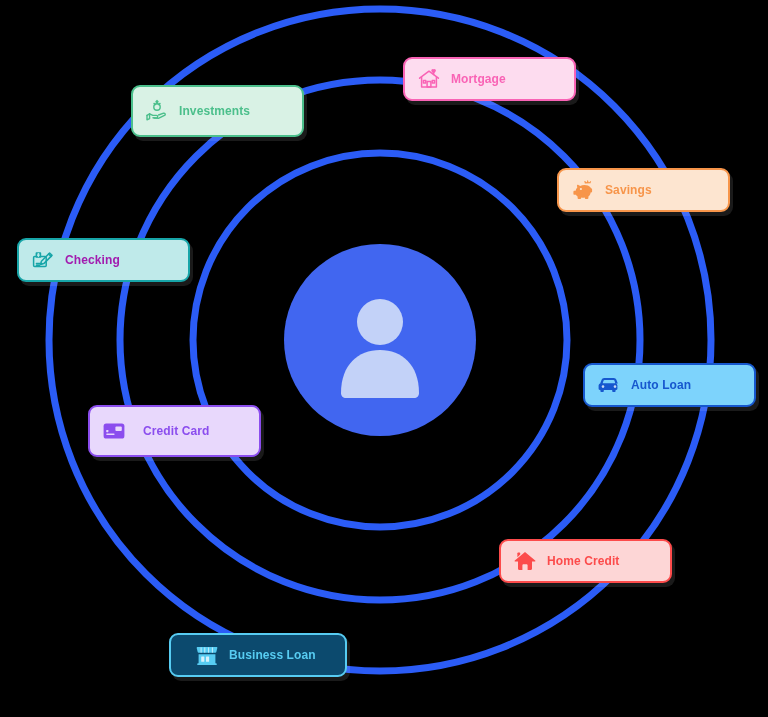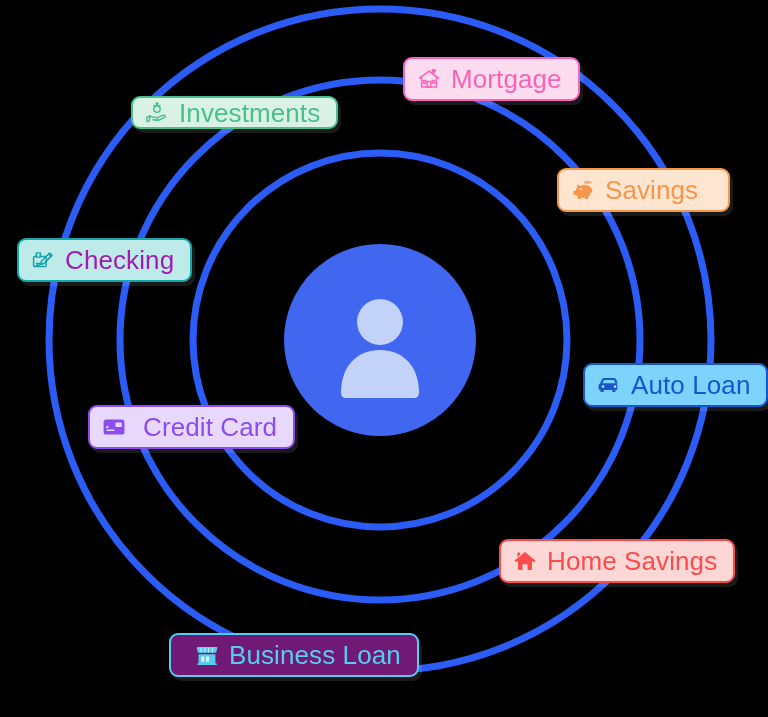--- a/index.html
+++ b/index.html
@@ -52,22 +52,22 @@
   .badge .badge-icon {
     display: flex;
     align-items: center;
     justify-content: center;
     width: 26px;
     height: 26px;
     flex: 0 0 26px;
   }
   .badge .badge-icon svg { display: block; }
   .badge .badge-label {
-    font-size: 26px;
-    font-weight: 400;
+    font-size: 12px;
+    font-weight: 700;
     letter-spacing: 0.1px;
     line-height: 1;
   }
 </style>
 </head>
 <body>
 
 <div id="stage" style="background: rgb(0, 0, 0);">
 
   <svg id="orbits" viewBox="0 0 768 717">
@@ -76,21 +76,21 @@
     <circle cx="380" cy="340" r="331" fill="none" stroke="#2B5CF6" stroke-width="7"></circle>
   </svg>
 
   <div class="avatar-node" id="avatar-node" style="width: 192px; height: 192px; left: 284px; top: 244px; background: rgb(65, 102, 240);">
     <svg width="120" height="120" viewBox="0 0 120 120">
       <circle id="avatar-head" cx="60" cy="42" r="23" fill="#C3D2F8"></circle>
       <path id="avatar-body" d="M21 113 C21 85 38 70 60 70 C82 70 99 85 99 113 C99 116 97 118 94 118 L26 118 C23 118 21 116 21 113 Z" fill="#C3D2F8"></path>
     </svg>
   </div>
 
-  <div class="badge" id="badge-investments" style="left: 131px; top: 96px; min-width: 173px; height: 33px; background: rgb(217, 242, 229); border-color: rgb(75, 191, 139);">
+  <div class="badge" id="badge-investments" style="left: 131px; top: 85px; min-width: 173px; height: 52px; background: rgb(217, 242, 229); border-color: rgb(75, 191, 139);">
     <span class="badge-icon">
       <svg width="24" height="24" viewBox="0 0 24 24" fill="none" stroke="#4BBF8B" stroke-width="1.4" stroke-linecap="round" stroke-linejoin="round">
         <circle cx="12" cy="8" r="3.2"></circle>
         <path d="M12 4.8 V3.2 M10.4 5.6 L9 4.4 M13.6 5.6 L15 4.4 M12 1.6 l1 1.2 -1 1 -1-1z"></path>
         <path d="M2 16.4 l2.6-1.6 3.2 1.6 h3.6 a1.3 1.3 0 0 1 0 2.6 H9.2"></path>
         <path d="M8 18.8 l5.4 .6 6.6-3.2 a1.3 1.3 0 0 0-1.4-2 L13.6 16"></path>
         <path d="M2 16.4 v4.4 l2.6-1.2 v-4.8"></path>
       </svg>
     </span>
     <span class="badge-label" style="color: rgb(75, 191, 139);">Investments</span>
@@ -128,21 +128,21 @@
         <rect x="4.6" y="4.2" width="5.6" height="5.6" rx=".8" fill="#17A5A8" stroke="none"></rect>
         <path d="M7.4 5.4 v3.2 M6.5 6.2 h1.8 M6.5 7.6 h1.8" stroke="#BFEAEA" stroke-width="1"></path>
         <path d="M5.4 15.4 h5.6 M5.4 17.2 h3.2"></path>
         <path d="M10.4 13.2 L18.6 5 l2.4 2.4 -8.2 8.2 -3.2 .8z" fill="none"></path>
         <path d="M17.6 6 l2.4 2.4"></path>
       </svg>
     </span>
     <span class="badge-label" style="color: #a21caf;">Checking</span>
   </div>
 
-  <div class="badge" id="badge-credit-card" style="left: 88px; top: 405px; min-width: 173px; height: 44px; background: rgb(232, 216, 252); border-color: rgb(139, 77, 238); gap: 16px;">
+  <div class="badge" id="badge-credit-card" style="left: 88px; top: 405px; min-width: 173px; height: 52px; background: rgb(232, 216, 252); border-color: rgb(139, 77, 238); gap: 16px;">
     <span class="badge-icon">
       <svg width="24" height="24" viewBox="0 0 24 24" fill="#8B4DEE">
         <rect x="1.6" y="4.6" width="20.8" height="15" rx="2.6"></rect>
         <rect x="13.4" y="7.4" width="6.4" height="4.6" rx="1" fill="#E8D8FC"></rect>
         <rect x="4.2" y="14.6" width="8.4" height="1.5" rx=".75" fill="#E8D8FC"></rect>
         <rect x="4.2" y="11" width="2.2" height="2.2" rx=".6" fill="#E8D8FC"></rect>
       </svg>
     </span>
     <span class="badge-label" style="color: rgb(139, 77, 238);">Credit Card</span>
   </div>
@@ -158,24 +158,24 @@
     <span class="badge-label" style="color: rgb(22, 87, 206);">Auto Loan</span>
   </div>
 
   <div class="badge" id="badge-home-equity" style="left: 499px; top: 539px; min-width: 173px; height: 44px; background: rgb(253, 214, 214); border-color: rgb(252, 75, 75);">
     <span class="badge-icon">
       <svg width="24" height="24" viewBox="0 0 24 24" fill="#FC4B4B">
         <path d="M12 3 L1.8 11.4 c-.5.4-.1 1.2.5 1.2 H5 v7.2 c0 .6.5 1.1 1.1 1.1 h3.3 v-4.6 c0-.6.5-1.1 1.1-1.1 h3 c.6 0 1.1.5 1.1 1.1 v4.6 h3.3 c.6 0 1.1-.5 1.1-1.1 v-7.2 h2.7 c.6 0 1-.8.5-1.2z"></path>
         <path d="M4.4 8.2 L4.4 4.2 c0-.4.3-.7.7-.7 h1.4 c.4 0 .7.3.7.7 v1.4z"></path>
       </svg>
     </span>
-    <span class="badge-label" style="color: rgb(252, 75, 75);">Home Savings</span>
+    <span class="badge-label" style="color: rgb(252, 75, 75);">Home Credit</span>
   </div>
 
-  <div class="badge" id="badge-business-loan" style="left: 169px; top: 633px; min-width: 178px; height: 44px; background: #701a75; border-color: rgb(87, 204, 242); padding-left: 23px;">
+  <div class="badge" id="badge-business-loan" style="left: 169px; top: 633px; min-width: 178px; height: 44px; background: #0c4a6e; border-color: rgb(87, 204, 242); padding-left: 23px;">
     <span class="badge-icon">
       <svg width="24" height="24" viewBox="0 0 24 24" fill="#57CCF2">
         <path d="M2.4 4 h19.2 c.5 0 .8.4.7.9 l-1 4.1 c-.1.4-.5.7-.9.7 H3.6 c-.4 0-.8-.3-.9-.7 l-1-4.1 c-.1-.5.2-.9.7-.9z"></path>
         <path d="M6.1 4.4 v5.3 M9.8 4.4 v5.3 M13.6 4.4 v5.3 M17.4 4.4 v5.3" stroke="#D6F2FC" stroke-width=".9"></path>
         <path d="M3.6 11.2 h16.8 v9.3 c0 .5-.4.9-.9.9 H4.5 c-.5 0-.9-.4-.9-.9z"></path>
         <rect x="6.2" y="13.4" width="3.1" height="5.4" rx=".5" fill="#D6F2FC"></rect>
         <rect x="11" y="13.4" width="3.1" height="5.4" rx=".5" fill="#D6F2FC"></rect>
         <rect x="2.2" y="20.2" width="19.6" height="1.9" rx=".9"></rect>
       </svg>
     </span>

